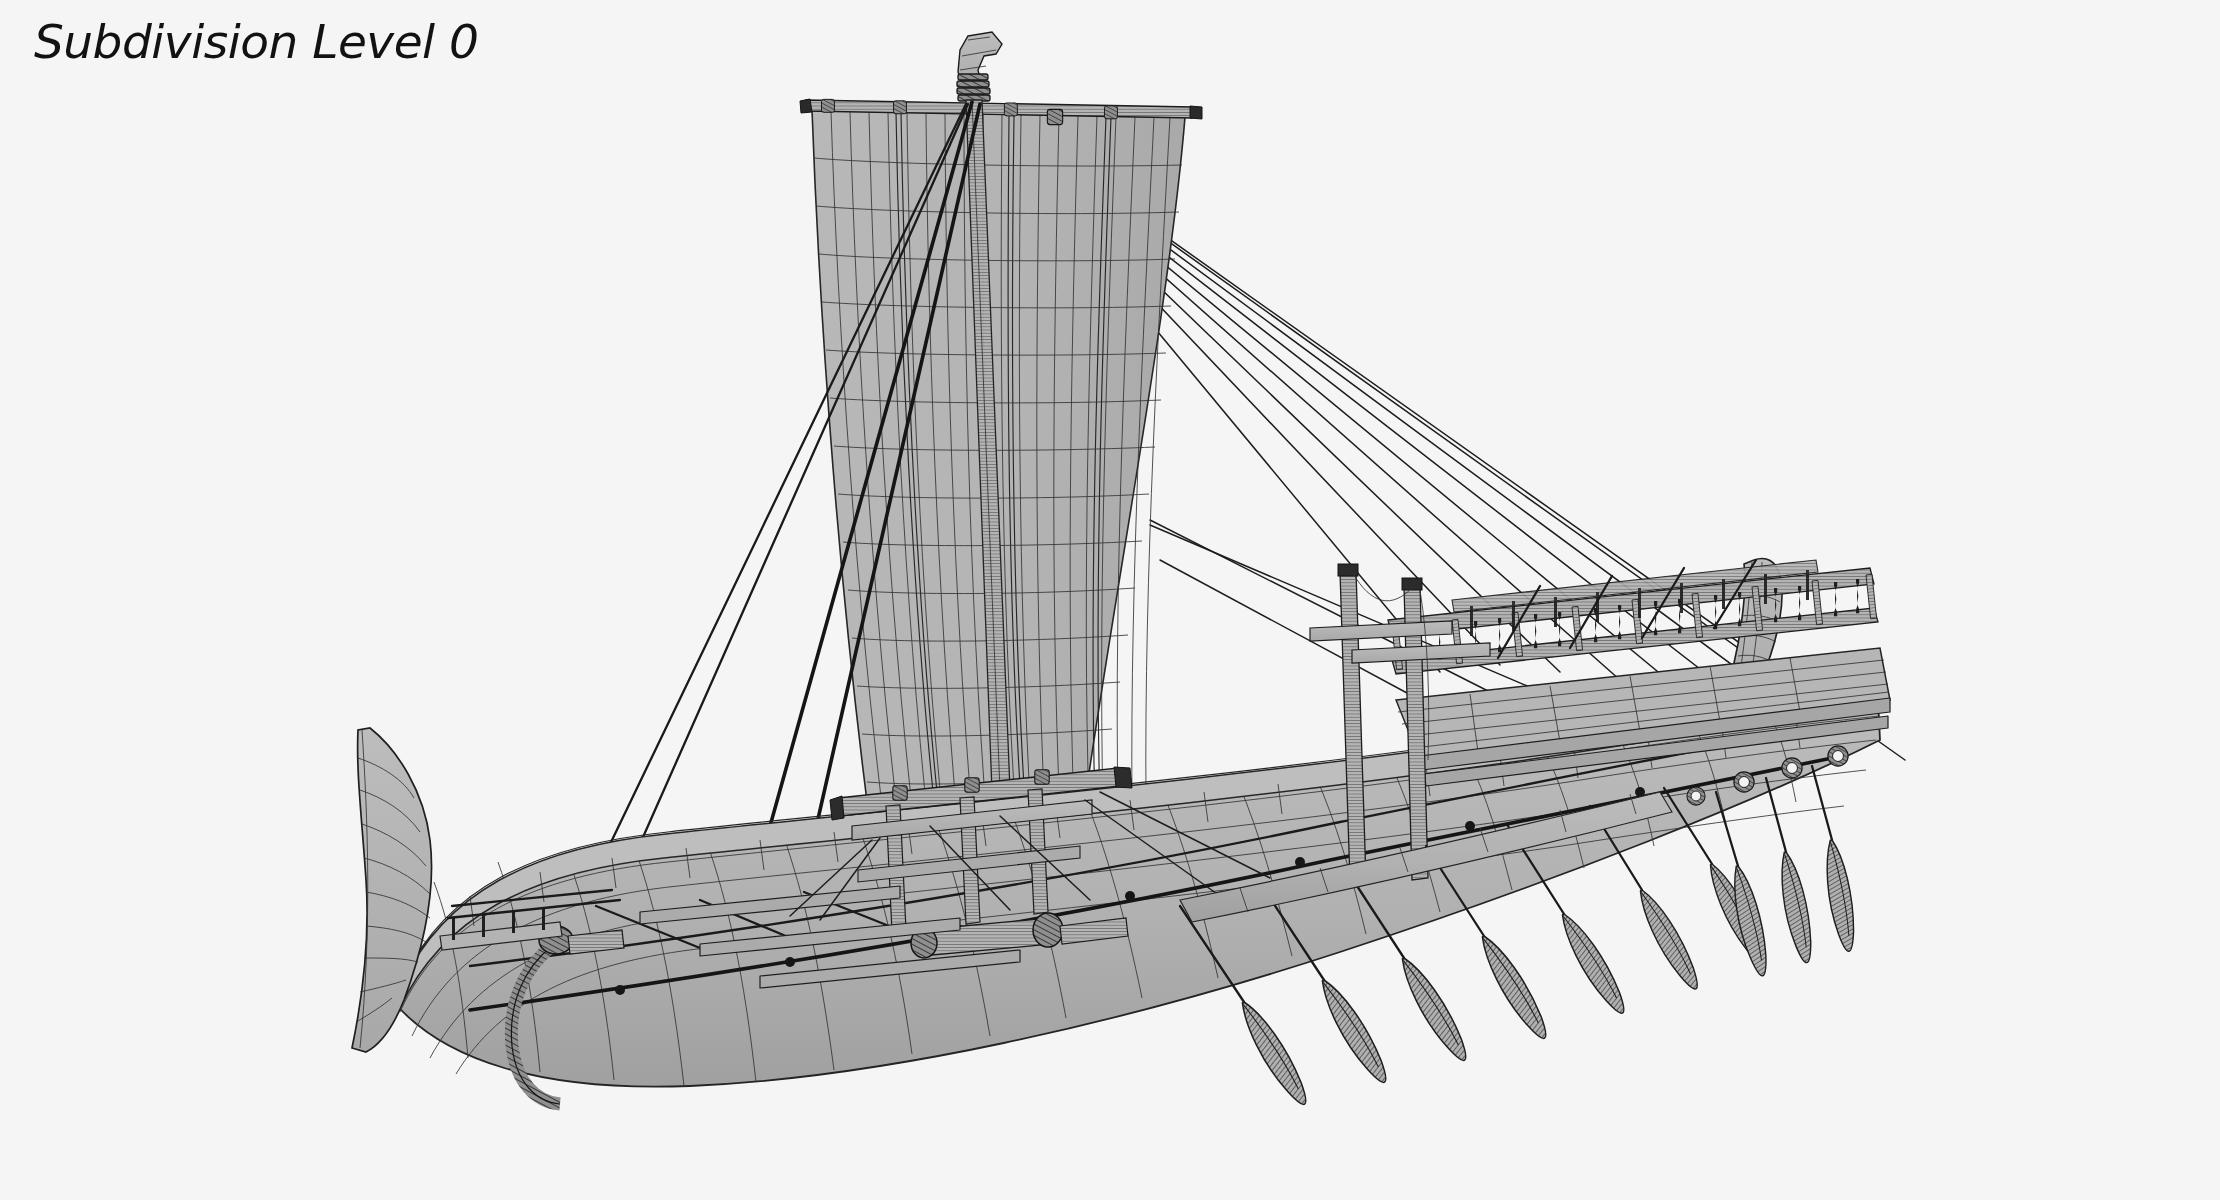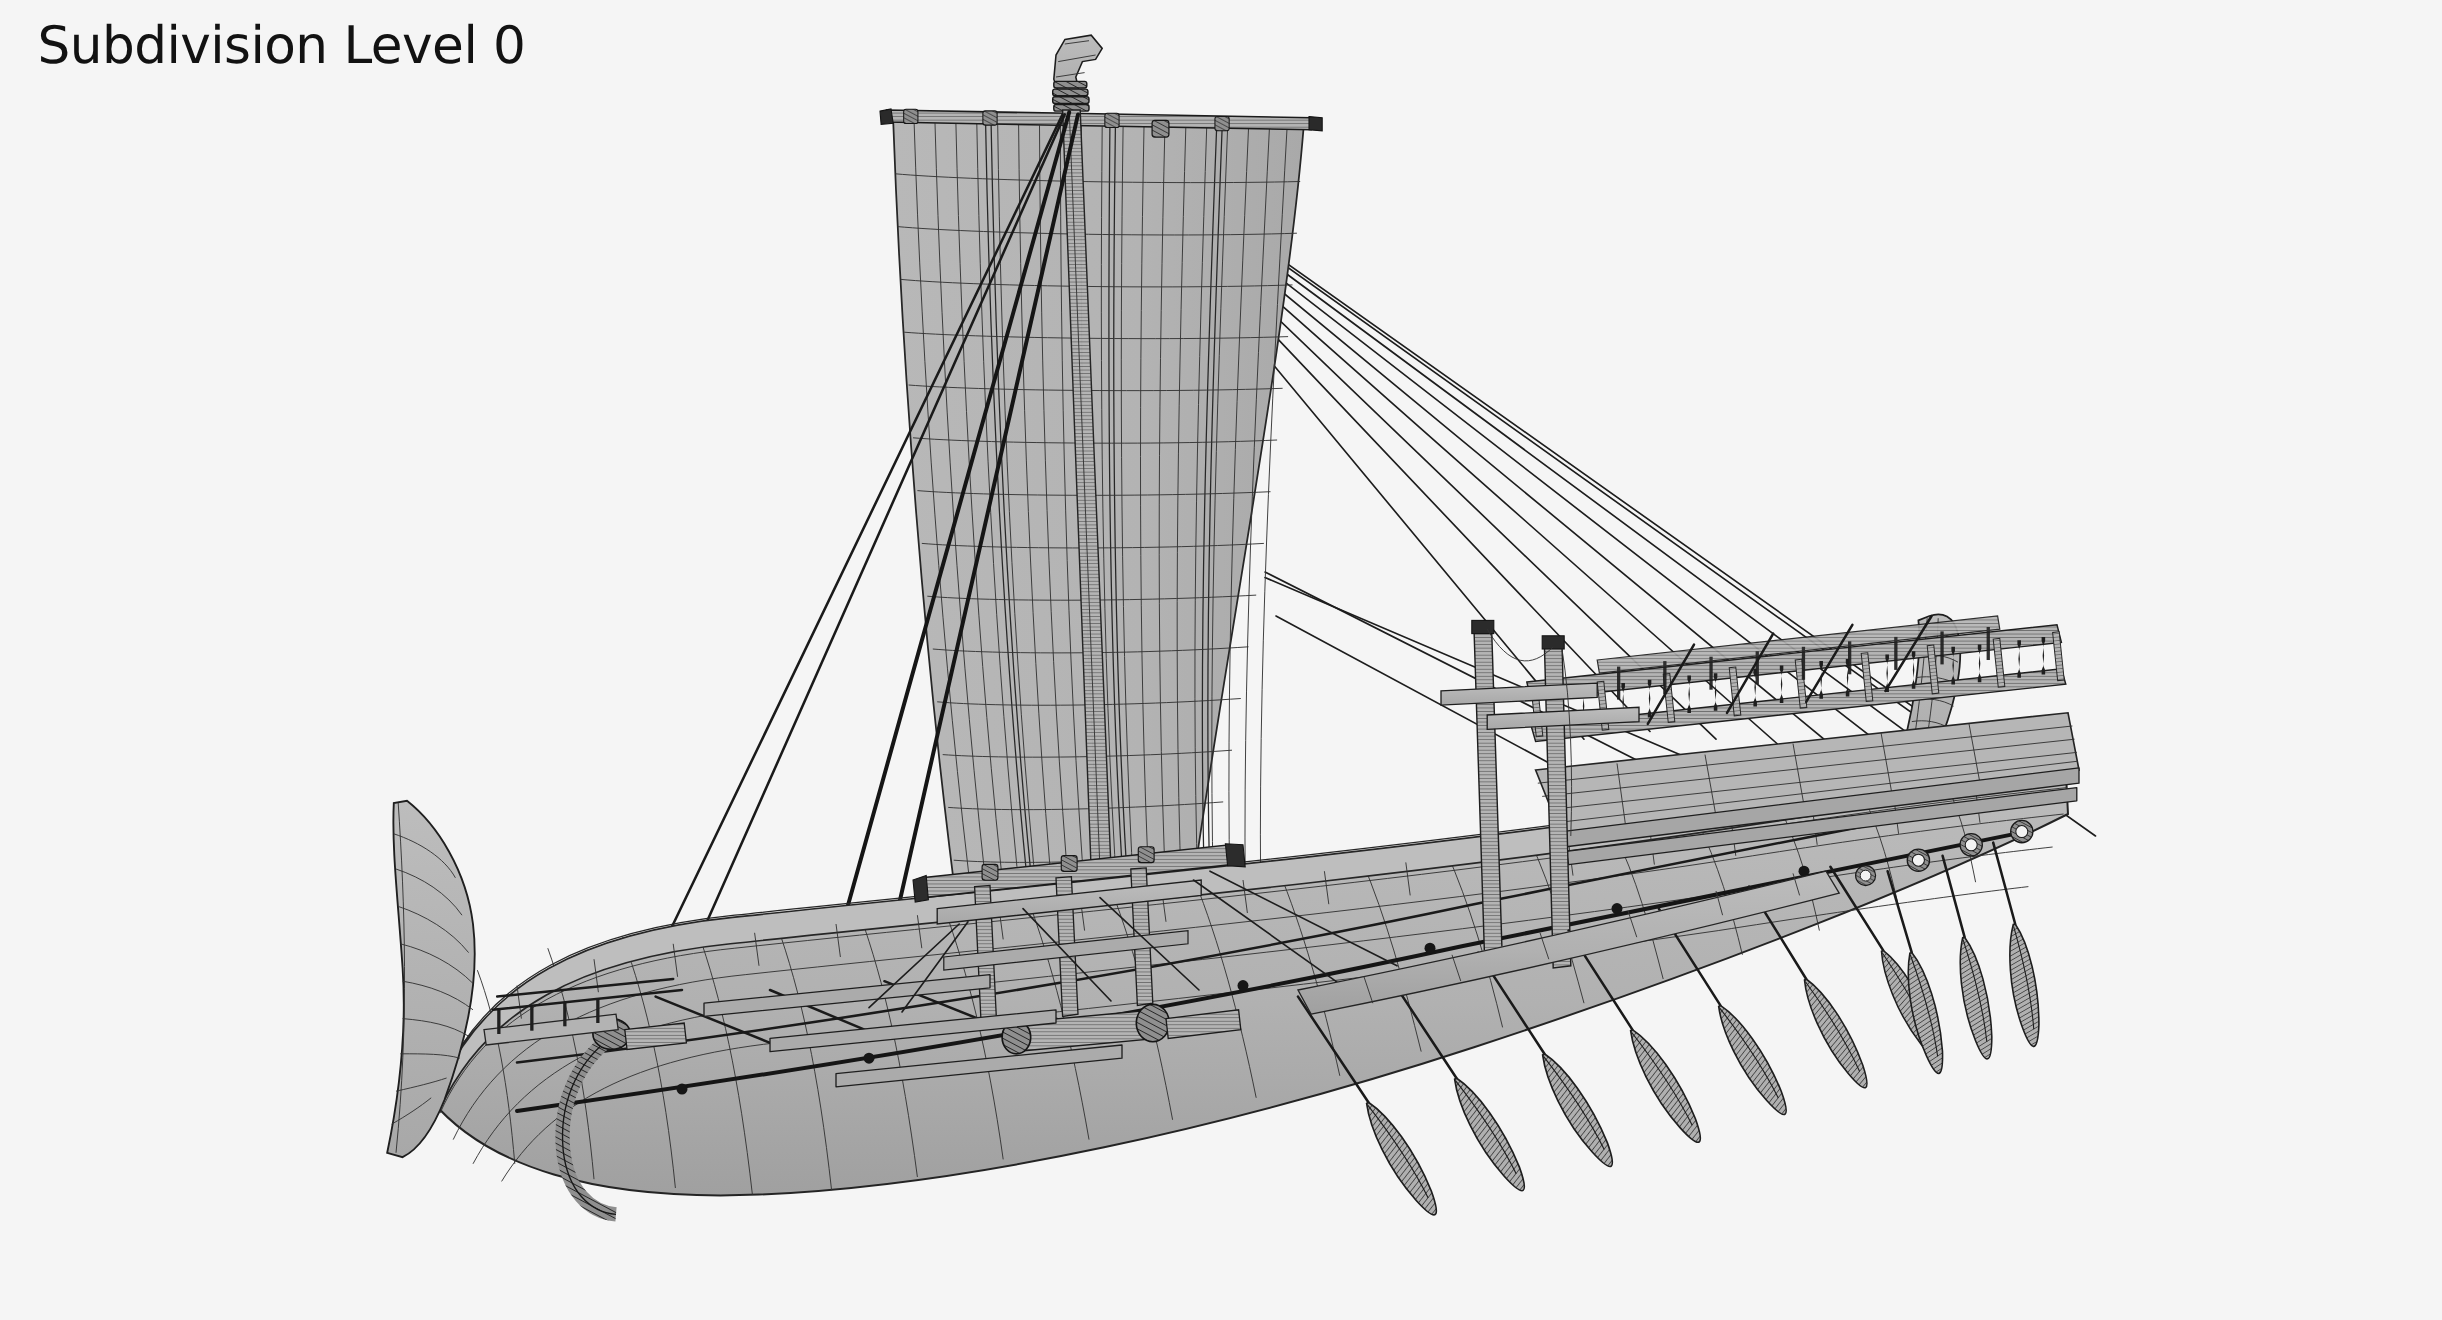--- a/index.html
+++ b/index.html
@@ -7,20 +7,21 @@
     padding: 0;
     background: #f5f5f5;
   }
   #viewport {
     position: relative;
     width: 2220px;
     height: 1200px;
     background: #a3a3a3;
     overflow: hidden;
     font-family: "DejaVu Sans", sans-serif;
+    font-style: italic;
   }
   #overlay-title {
     position: absolute;
     left: 34px;
     top: 18px;
     font-family: "DejaVu Sans", sans-serif;
     font-size: 47px;
     font-weight: 400;
     letter-spacing: -0.5px;
     color: #121212;

